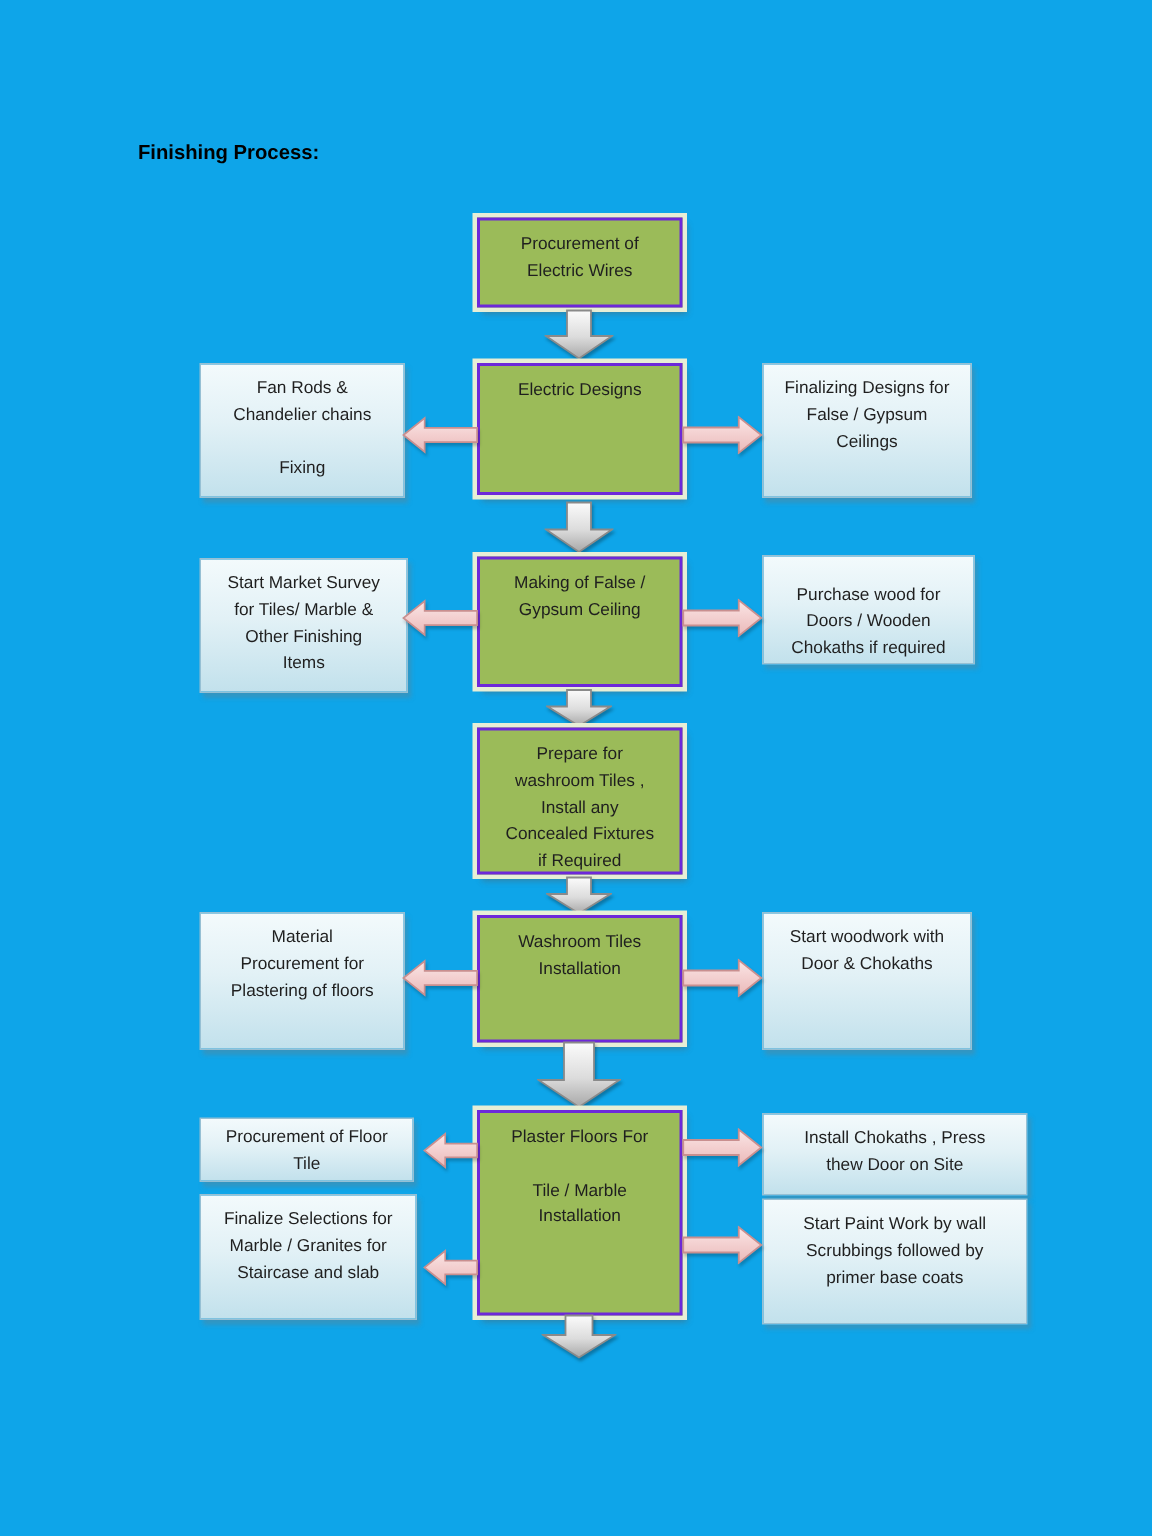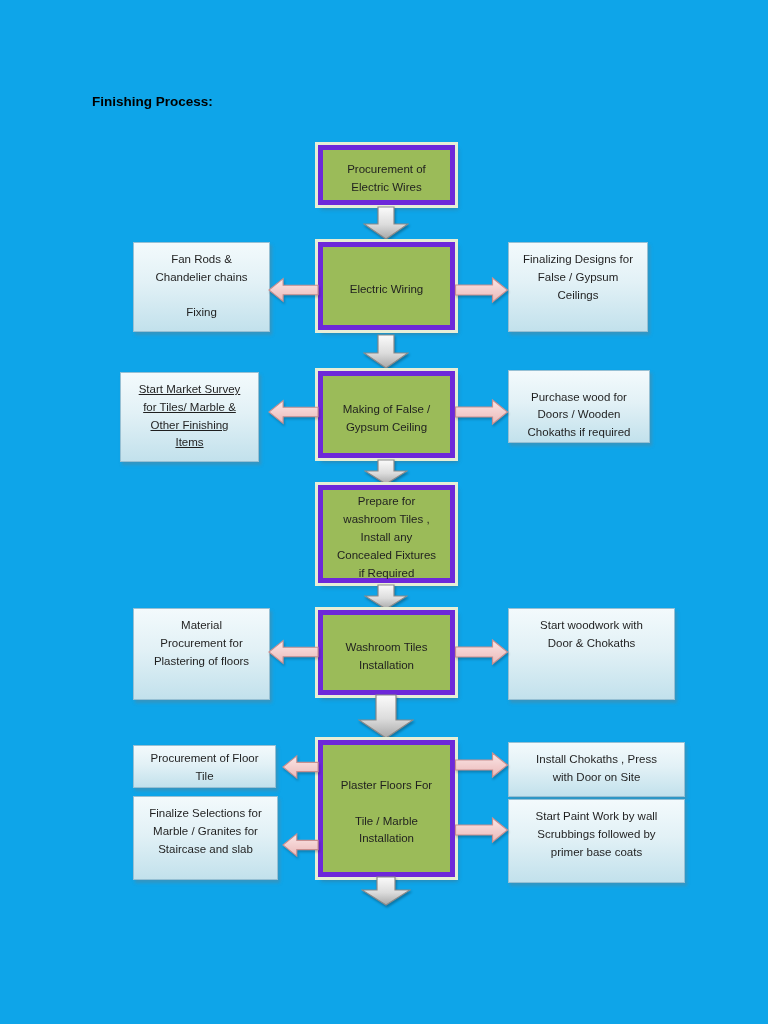--- a/index.html
+++ b/index.html
@@ -18,24 +18,23 @@
   .node{
     position:absolute;
     box-sizing:border-box;
     display:flex;flex-direction:column;align-items:center;
     text-align:center;
     font-size:11.5px;line-height:1.55;
     white-space:pre-line;
   }
   .green-box{
     background:#9bbb59;
-    border:5px solid #6d28d9;
+    border:2px solid #6d28d9;
     box-shadow:0 0 0 3px #e7eed6, 3px 4px 4px rgba(90,90,90,.45);
     padding-top:8px;
-    justify-content:center;
   }
   .blue-box{
     background:linear-gradient(to bottom,#f3fafc 0%,#e2f1f6 45%,#c2e1ec 100%);
     border:1px solid #96c0d4;
     box-shadow:2px 3px 3px rgba(120,120,120,.35);
     padding-top:8px;
   }
   .arrow{position:absolute;}
   .down-arrow{filter:drop-shadow(1.5px 2px 1px rgba(0,0,0,.28));}
   .flow-arrow{filter:drop-shadow(1px 2px 1px rgba(0,0,0,.22));}
@@ -71,39 +70,39 @@
     <polygon points="15,1 31,1 31,18 45,18 23,33 1,18 15,18" fill="url(#grayGrad)" stroke="#8a8a8a" stroke-width="1.2"></polygon>
   </svg>
 
   <div class="node blue-box" style="left:133px;top:242px;width:137px;height:90px;">
     <span>Fan Rods &amp;
 Chandelier chains
 
 Fixing</span>
   </div>
   <div class="node green-box" style="left:318px;top:242px;width:137px;height:88px;">
-    <span>Electric Wiring</span>
+    <span>Electric Designs</span>
   </div>
   <div class="node blue-box" style="left:508px;top:242px;width:140px;height:90px;">
     <span>Finalizing Designs for
 False / Gypsum
 Ceilings</span>
   </div>
   <svg class="arrow flow-arrow" style="left:268px;top:277px;" width="51" height="26" viewBox="0 0 54 26">
     <polygon points="53,8 16,8 16,1 1,13 16,25 16,18 53,18" fill="url(#pinkGrad)" stroke="#c98f8f" stroke-width="1.2"></polygon>
   </svg>
   <svg class="arrow flow-arrow" style="left:454px;top:277px;" width="55" height="26" viewBox="0 0 54 26">
     <polygon points="1,8 38,8 38,1 53,13 38,25 38,18 1,18" fill="url(#pinkGrad)" stroke="#c98f8f" stroke-width="1.2"></polygon>
   </svg>
 
   <svg class="arrow down-arrow" style="left:363px;top:334px;" width="46" height="35" viewBox="0 0 46 35">
     <polygon points="15,1 31,1 31,19 45,19 23,34 1,19 15,19" fill="url(#grayGrad)" stroke="#8a8a8a" stroke-width="1.2"></polygon>
   </svg>
 
-  <div class="node blue-box" style="left:120px;top:372px;width:139px;height:90px;text-decoration:underline;">
+  <div class="node blue-box" style="left:133px;top:372px;width:139px;height:90px;">
     <span>Start Market Survey
 for Tiles/ Marble &amp;
 Other Finishing
 Items</span>
   </div>
   <div class="node green-box" style="left:318px;top:371px;width:137px;height:87px;">
     <span>Making of False /
 Gypsum Ceiling</span>
   </div>
   <div class="node blue-box" style="left:508px;top:370px;width:142px;height:73px;justify-content:flex-end;">
@@ -136,21 +135,21 @@
 
   <div class="node blue-box" style="left:133px;top:608px;width:137px;height:92px;">
     <span>Material
 Procurement for
 Plastering of floors</span>
   </div>
   <div class="node green-box" style="left:318px;top:610px;width:137px;height:85px;">
     <span>Washroom Tiles
 Installation</span>
   </div>
-  <div class="node blue-box" style="left:508px;top:608px;width:167px;height:92px;">
+  <div class="node blue-box" style="left:508px;top:608px;width:140px;height:92px;">
     <span>Start woodwork with
 Door &amp; Chokaths</span>
   </div>
   <svg class="arrow flow-arrow" style="left:268px;top:639px;" width="51" height="26" viewBox="0 0 54 26">
     <polygon points="53,8 16,8 16,1 1,13 16,25 16,18 53,18" fill="url(#pinkGrad)" stroke="#c98f8f" stroke-width="1.2"></polygon>
   </svg>
   <svg class="arrow flow-arrow" style="left:454px;top:639px;" width="55" height="26" viewBox="0 0 54 26">
     <polygon points="1,8 38,8 38,1 53,13 38,25 38,18 1,18" fill="url(#pinkGrad)" stroke="#c98f8f" stroke-width="1.2"></polygon>
   </svg>
 
@@ -168,21 +167,21 @@
 Staircase and slab</span>
   </div>
   <div class="node green-box" style="left:318px;top:740px;width:137px;height:137px;">
     <span>Plaster Floors For
 
 Tile / Marble
 Installation</span>
   </div>
   <div class="node blue-box" style="left:508px;top:742px;width:177px;height:55px;">
     <span>Install Chokaths , Press
-with Door on Site</span>
+thew Door on Site</span>
   </div>
   <div class="node blue-box" style="left:508px;top:799px;width:177px;height:84px;align-items:center;">
     <span>Start Paint Work by wall
 Scrubbings followed by
 primer base coats</span>
   </div>
   <svg class="arrow flow-arrow" style="left:282px;top:754px;" width="37" height="26" viewBox="0 0 40 26">
     <polygon points="39,8 16,8 16,1 1,13 16,25 16,18 39,18" fill="url(#pinkGrad)" stroke="#c98f8f" stroke-width="1.2"></polygon>
   </svg>
   <svg class="arrow flow-arrow" style="left:282px;top:832px;" width="37" height="26" viewBox="0 0 40 26">

